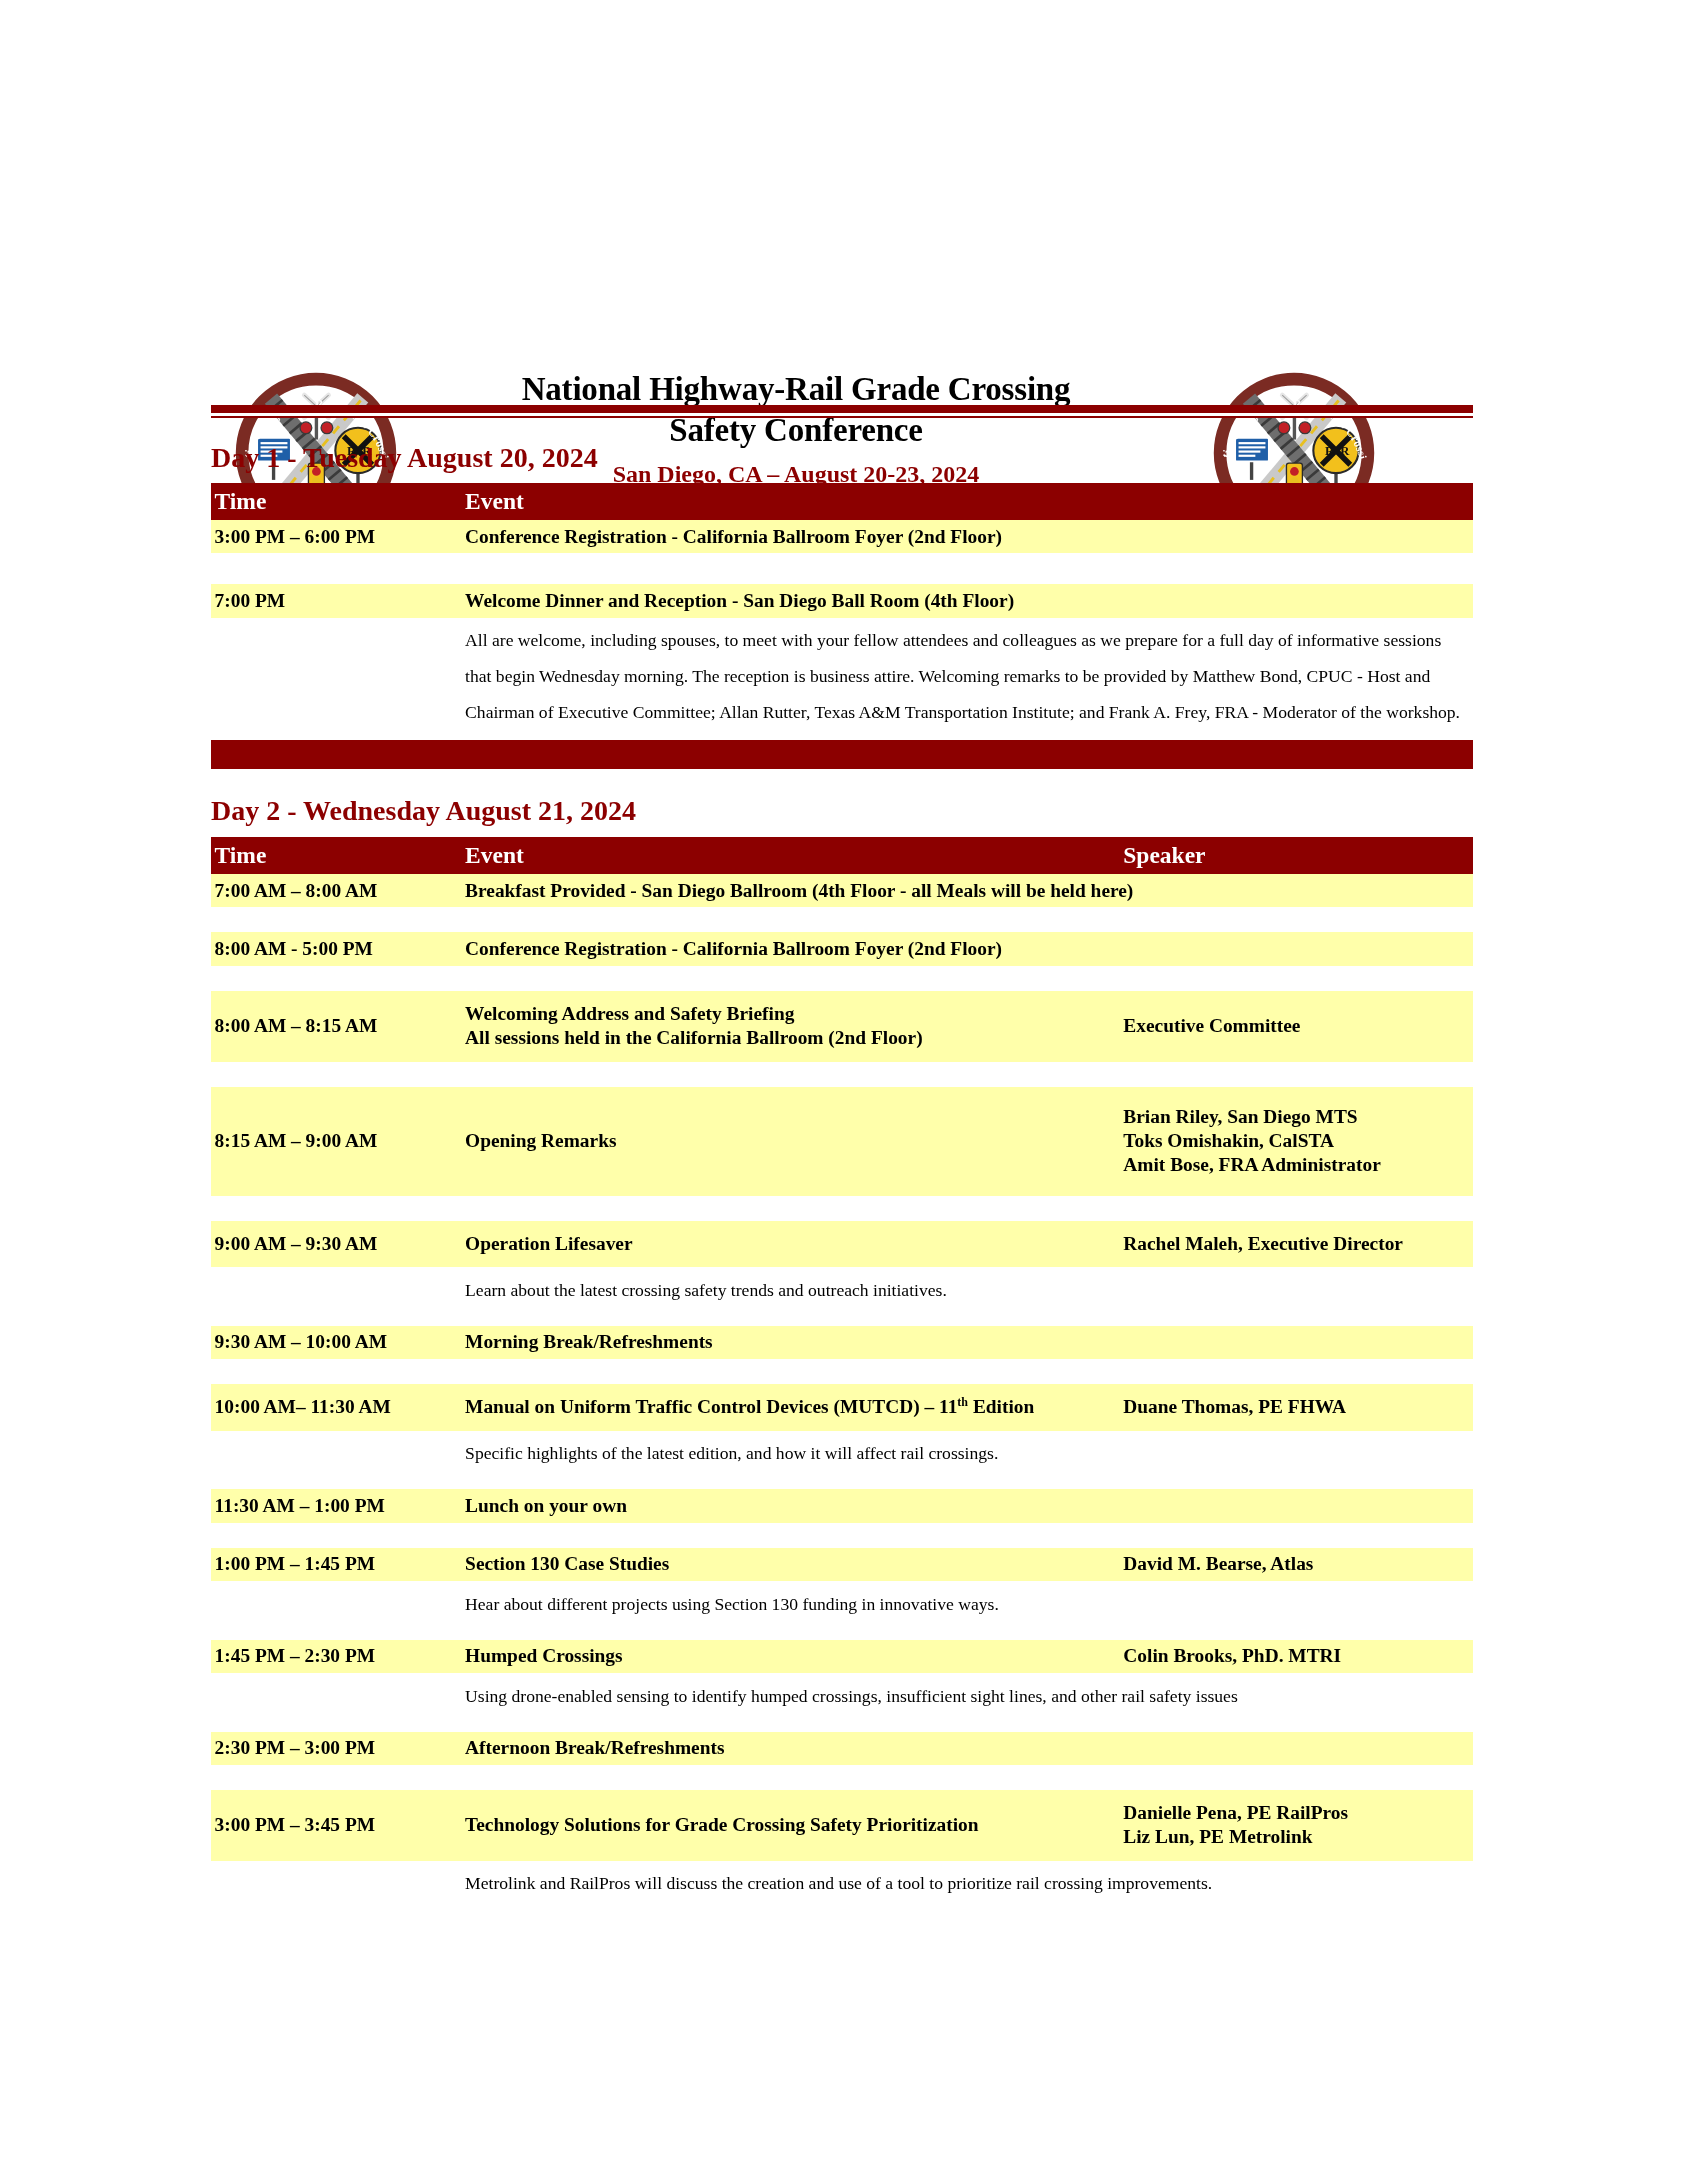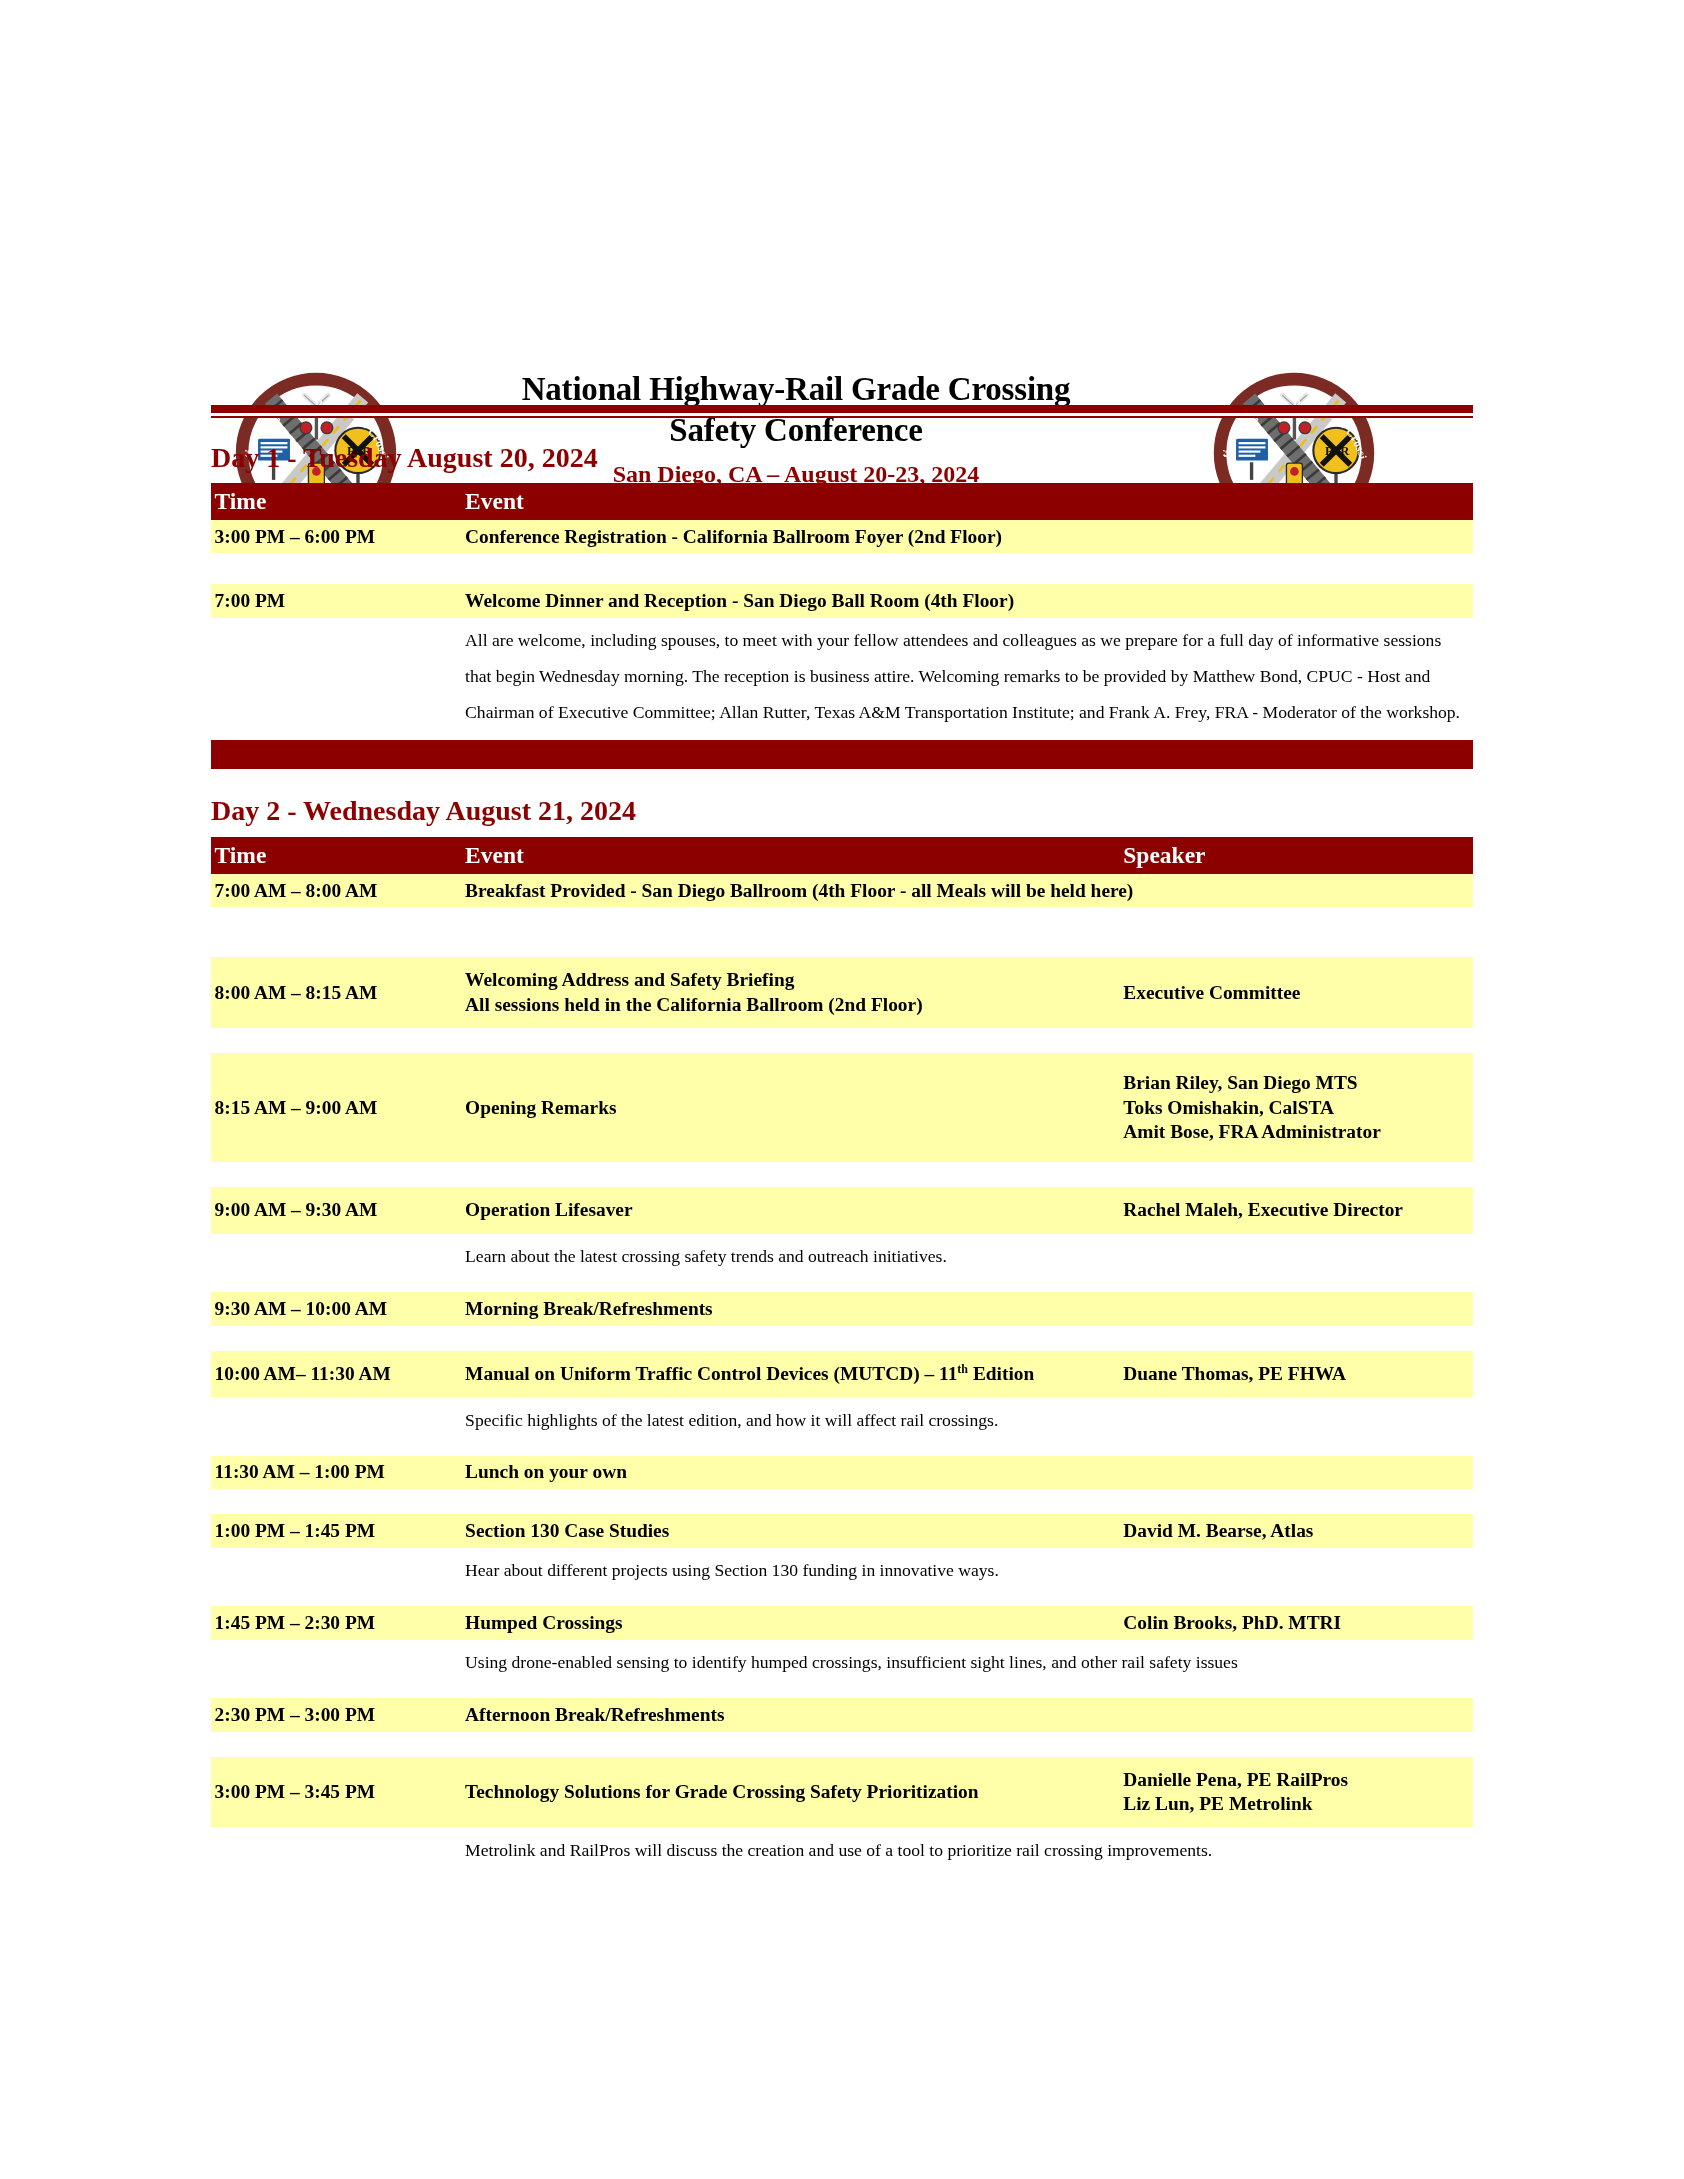--- a/index.html
+++ b/index.html
@@ -445,20 +445,25 @@
       </tr>
 
       <tr class="ev-row">
         <td class="t-time pad-1">7:00 AM – 8:00 AM</td>
         <td class="t-event pad-1" colspan="2">Breakfast Provided - San Diego Ballroom  (4th Floor - all Meals will be held here)</td>
       </tr>
       <tr class="spacer-row">
           <td colspan="3"></td>
         </tr>
 
+      <tr class="ev-row">
+        <td class="t-time pad-1">8:00 AM - 5:00 PM</td>
+        <td class="t-event pad-1">Conference Registration - California Ballroom Foyer (2nd Floor)</td>
+        <td class="t-speaker pad-1"></td>
+      </tr>
       <tr class="spacer-row">
           <td colspan="3"></td>
         </tr>
 
       <tr class="ev-row">
         <td class="t-time pad-2">8:00 AM – 8:15 AM</td>
         <td class="t-event pad-2 two-line">Welcoming Address and Safety Briefing
 All sessions held in the California Ballroom (2nd Floor)</td>
         <td class="t-speaker pad-2">Executive Committee</td>
       </tr>

